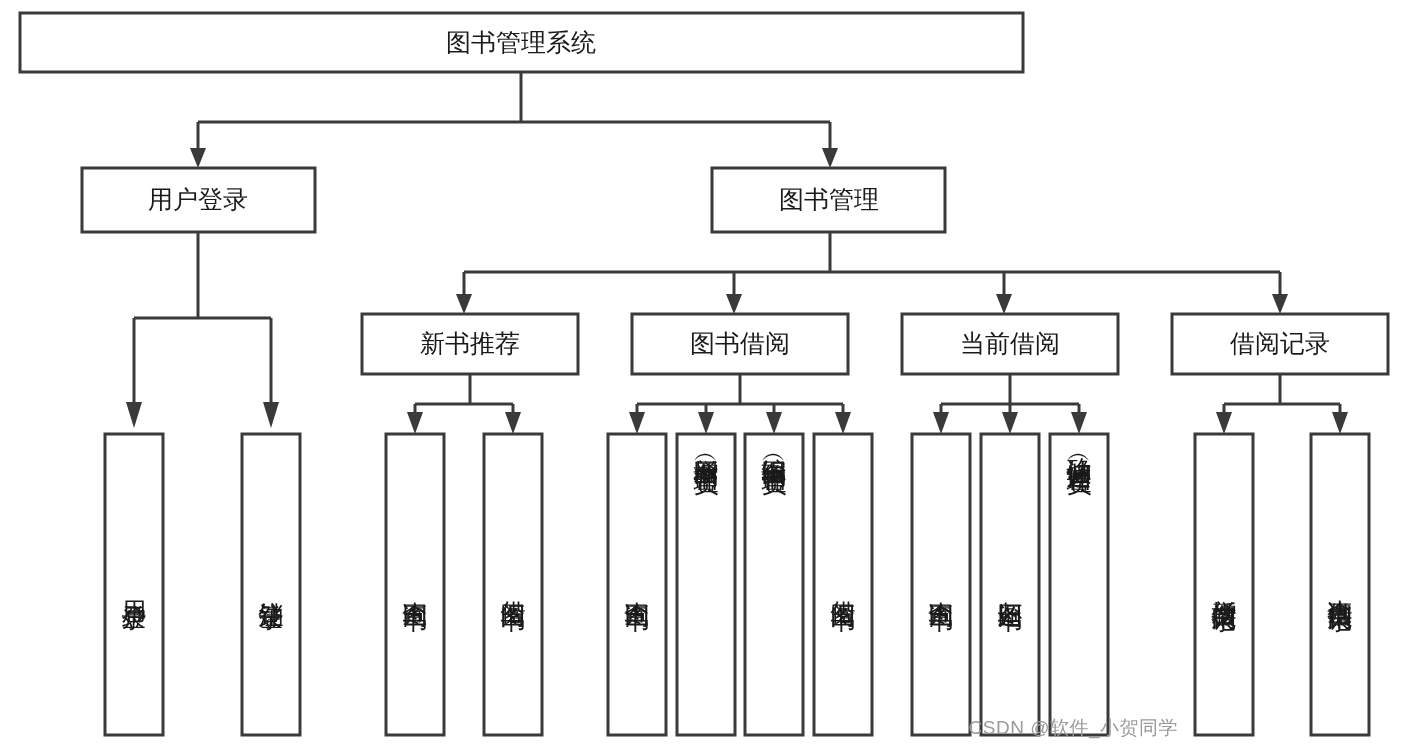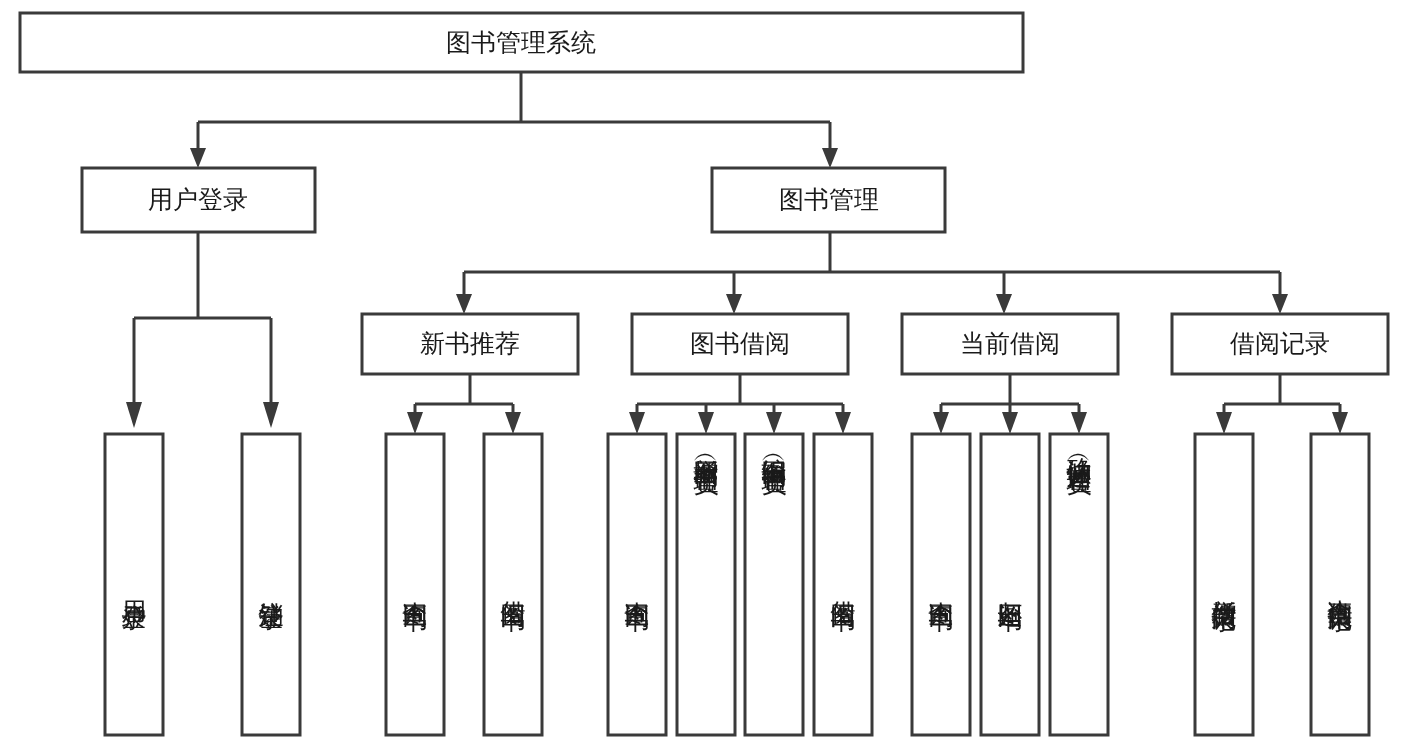--- a/index.html
+++ b/index.html
@@ -210,14 +210,15 @@
   <div class="leaf-label-wrap" style="left:745px; top:438px; width:58px; height:293px; justify-content:flex-start;">编辑图书（管理员）</div>
   <div class="leaf-label-wrap" style="left:814px; top:434px; width:58px; height:301px;">借阅图书</div>
 
   <div class="leaf-label-wrap" style="left:912px; top:434px; width:58px; height:301px;">查询图书</div>
   <div class="leaf-label-wrap" style="left:981px; top:434px; width:58px; height:301px;">归还图书</div>
   <div class="leaf-label-wrap" style="left:1050px; top:438px; width:58px; height:293px; justify-content:flex-start;">确认归还（管理员）</div>
 
   <div class="leaf-label-wrap" style="left:1195px; top:434px; width:58px; height:301px;">新增借阅记录</div>
   <div class="leaf-label-wrap" style="left:1311px; top:434px; width:58px; height:301px;">查询借阅记录</div>
 
+  <div class="watermark">CSDN @软件_小贺同学</div>
 
 </div>
 
 </body></html>

